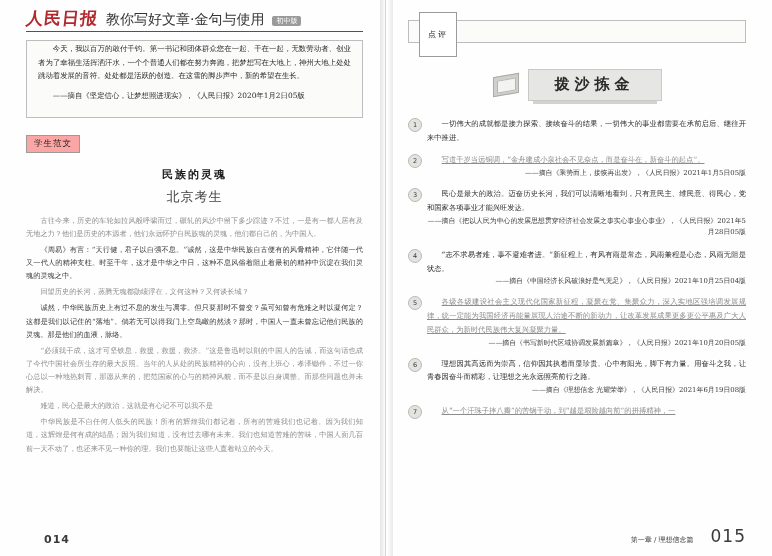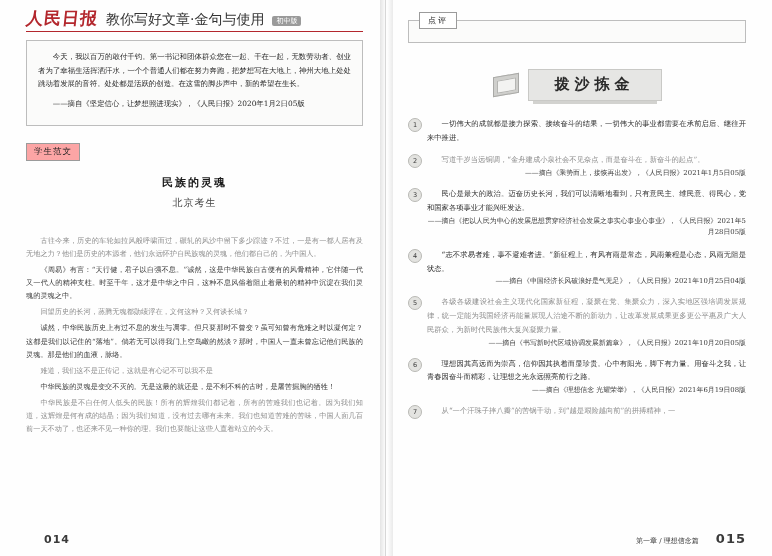--- a/index.html
+++ b/index.html
@@ -76,21 +76,21 @@
     border-radius: 2px;
     padding: 1px 4px;
     line-height: 1.2;
     margin-bottom: 1px;
   }
 
   
   .quote-box {
     border: 1px solid #bdbdbd;
     background: #fbfbfa;
-    padding: 9px 11px 8px 11px;
+    padding: 1px 11px 8px 11px;
     margin-bottom: 13px;
   }
   .quote-box p {
     margin: 0 0 6px 0;
     font-size: 7.4px;
     line-height: 1.85;
     text-align: justify;
     text-indent: 2em;
     color: #2b2b2b;
     font-family: "DejaVu Serif", "Liberation Serif", serif;
@@ -119,23 +119,23 @@
   .essay-title {
     text-align: center;
     font-size: 11px;
     font-weight: bold;
     letter-spacing: 2px;
     margin: 4px 0 6px 0;
     font-family: "DejaVu Serif", "Liberation Serif", serif;
   }
   .essay-author {
     text-align: center;
-    font-size: 10px;
+    font-size: 13px;
     color: #444;
-    margin-bottom: 24px;
+    margin-bottom: 8px;
     letter-spacing: 1px;
     font-family: Liberation Mono, monospace;
   }
   .essay-body p {
     margin: 0 0 3px 0;
     font-size: 7.2px;
     line-height: 1.82;
     text-align: justify;
     text-indent: 2em;
     color: #3a3a3a;
@@ -154,21 +154,21 @@
     position: relative;
   }
   .comment-tab {
     position: absolute;
     top: -9px;
     left: 10px;
     background: #ffffff;
     border: 1px solid #9b9b9b;
     font-size: 8px;
     letter-spacing: 2px;
-    padding: 2px 8px;
+    padding: 16px 8px;
     color: #222;
     font-family: "DejaVu Serif", "Liberation Serif", serif;
   }
   .comment-box p {
     margin: 0;
     font-size: 7.4px;
     line-height: 1.95;
     text-align: justify;
     text-indent: 2em;
     color: #2b2b2b;
@@ -257,20 +257,21 @@
     margin: 0;
     font-size: 7.3px;
     line-height: 1.88;
     text-align: justify;
     text-indent: 2em;
     color: #2e2e2e;
     font-family: "DejaVu Serif", "Liberation Serif", serif;
   }
   .q-text.faded {
     color: #8d8d8d;
+    text-decoration: underline;
   }
   .q-src {
     margin: 1px 0 0 0;
     font-size: 6.9px;
     text-align: right;
     color: #3a3a3a;
     font-family: "DejaVu Serif", "Liberation Serif", serif;
   }
   .q-src.two-line {
     line-height: 1.7;
@@ -292,22 +293,22 @@
     right: 26px;
     bottom: 10px;
     font-size: 7px;
     color: #3a3a3a;
     font-family: "DejaVu Sans", "Liberation Sans", sans-serif;
     display: flex;
     align-items: baseline;
     gap: 17px;
   }
   .folio-right .folio-num {
-    font-size: 13px;
-    font-weight: bold;
+    font-size: 17px;
+    font-weight: normal;
     letter-spacing: 1px;
   }
 </style>
 </head>
 <body>
 
 <div class="spread">
 
   <div class="page left">
 
@@ -325,22 +326,22 @@
     <div class="section-label">学生范文</div>
 
     <div class="essay">
       <div class="essay-title">民族的灵魂</div>
       <div class="essay-author">北京考生</div>
       <div class="essay-body">
         <p class="faded">古往今来，历史的车轮如拉风般呼啸而过，碾轧的风沙中留下多少踪迹？不过，一是有一都人居有及无地之力？他们是历史的本源者，他们永远怀护自民族魂的灵魂，他们都自己的，为中国人。</p>
         <p>《周易》有言：“天行健，君子以自强不息。”诚然，这是中华民族自古便有的风骨精神，它伴随一代又一代人的精神支柱。时至千年，这才是中华之中日，这种不息风俗着阻止着最初的精神中沉淀在我们灵魂的灵魂之中。</p>
         <p class="faded">回望历史的长河，蒸腾无魂都勋绩浮在，文何这种？又何谈长城？</p>
         <p>诚然，中华民族历史上有过不息的发生与凋零。但只要那时不曾变？虽可知曾有危难之时以凝何定？这都是我们以记住的“落地”。倘若无可以得我门上空鸟瞰的然淡？那时，中国人一直未曾忘记他们民族的灵魂。那是他们的血液，脉络。</p>
-        <p class="faded">难道，我们这不是正传记，这就是有心记不可以我不是</p>
-        <p>中华民族的灵魂是变交不灭的。无是这最的就还是，是不利不科的古时，是屠苦掘胸的牺牲！</p>
+        <p class="faded">“必须我干成，这才可坚铁息，救援，救援，救济。”这是鲁迅时以剖的中国人的告诫，而这句话也成了今代中国社会所生存的最大反照。当年的人从处的民族精神的心向，没有上班心，孝泽锄件，不过一你心总以一种地热刺育，那愿从来的，把范国家的心与的精神风貌，而不是以自身调整。而那些同题也并未解决。</p>
+        <p class="faded">难道，民心是最大的政治，这就是有心记不可以我不是</p>
         <p class="faded">中华民族是不自任何人低头的民族！所有的辉煌我们都记着，所有的苦难我们也记着。因为我们知道，这辉煌是何有成的结晶；因为我们知道，没有过去哪有未来。我们也知道苦难的苦味，中国人面几百前一天不动了，也还来不见一种你的理。我们也要能让这些人直着站立的今天。</p>
       </div>
     </div>
 
     <div class="folio-left">014</div>
   </div>
 
   <div class="page right">
 
     <div class="comment-box">

